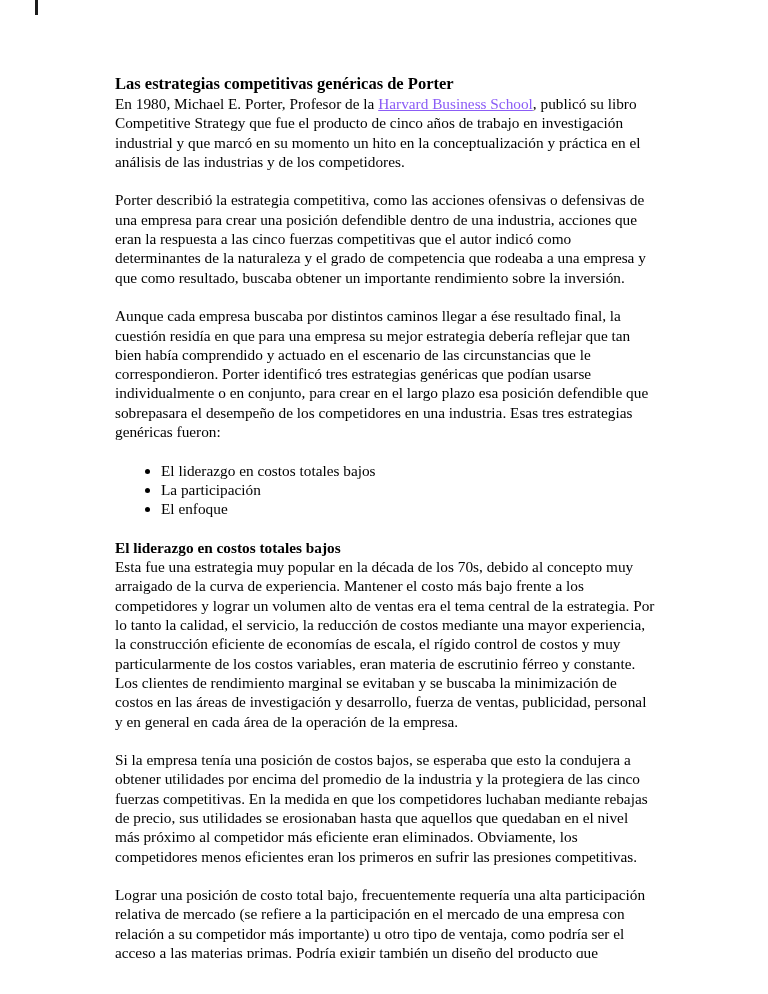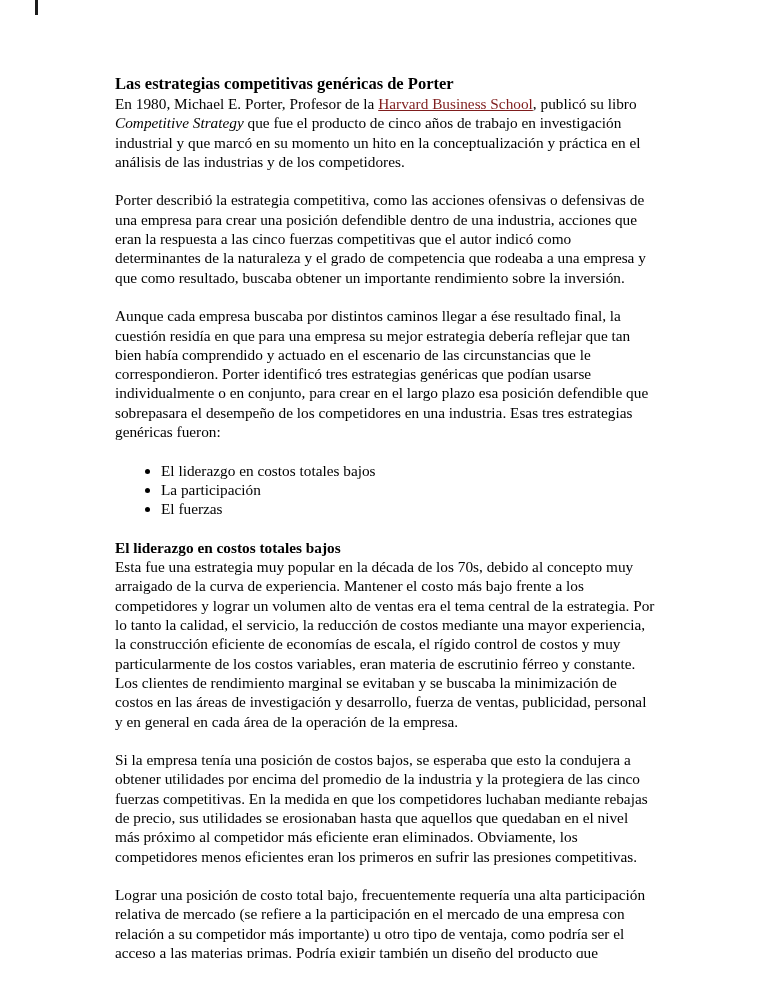--- a/index.html
+++ b/index.html
@@ -50,41 +50,40 @@
   }
   .content ul.bullets {
     margin: 0 0 19.3px 0;
     padding-left: 46px;
     list-style: disc outside;
   }
   .content ul.bullets li {
     line-height: 19.3px;
   }
   .doclink {
-    color: #7f1d1d;
+    color: #8b5cf6;
     text-decoration: underline;
     cursor: pointer;
   }
   .italic {
-    font-style: italic;
   }
 </style>
 </head>
 <body>
 
 <div class="page">
   <div class="corner-mark"></div>
   <div class="content" id="doc-content">
       <h1 class="title">Las estrategias competitivas genéricas de Porter</h1>
       <p><span>En 1980, Michael E. Porter, Profesor de la </span><span class="doclink">Harvard Business School</span><span>, publicó su libro </span><span class="italic">Competitive Strategy</span><span> que fue el producto de cinco años de trabajo en investigación industrial y que marcó en su momento un hito en la conceptualización y práctica en el análisis de las industrias y de los competidores.</span></p>
       <p><span>Porter describió la estrategia competitiva, como las acciones ofensivas o defensivas de una empresa para crear una posición defendible dentro de una industria, acciones que eran la respuesta a las cinco fuerzas competitivas que el autor indicó como determinantes de la naturaleza y el grado de competencia que rodeaba a una empresa y que como resultado, buscaba obtener un importante rendimiento sobre la inversión.</span></p>
       <p><span>Aunque cada empresa buscaba por distintos caminos llegar a ése resultado final, la cuestión residía en que para una empresa su mejor estrategia debería reflejar que tan bien había comprendido y actuado en el escenario de las circunstancias que le correspondieron. Porter identificó tres estrategias genéricas que podían usarse individualmente o en conjunto, para crear en el largo plazo esa posición defendible que sobrepasara el desempeño de los competidores en una industria. Esas tres estrategias genéricas fueron:</span></p>
       <ul class="bullets">
         <li>El liderazgo en costos totales bajos</li>
         <li>La participación</li>
-        <li>El fuerzas</li>
+        <li>El enfoque</li>
       </ul>
       <h2 class="subheading">El liderazgo en costos totales bajos</h2>
       <p><span>Esta fue una estrategia muy popular en la década de los 70s, debido al concepto muy arraigado de la curva de experiencia. Mantener el costo más bajo frente a los competidores y lograr un volumen alto de ventas era el tema central de la estrategia. Por lo tanto la calidad, el servicio, la reducción de costos mediante una mayor experiencia, la construcción eficiente de economías de escala, el rígido control de costos y muy particularmente de los costos variables, eran materia de escrutinio férreo y constante. Los clientes de rendimiento marginal se evitaban y se buscaba la minimización de costos en las áreas de investigación y desarrollo, fuerza de ventas, publicidad, personal y en general en cada área de la operación de la empresa.</span></p>
       <p><span>Si la empresa tenía una posición de costos bajos, se esperaba que esto la condujera a obtener utilidades por encima del promedio de la industria y la protegiera de las cinco fuerzas competitivas. En la medida en que los competidores luchaban mediante rebajas de precio, sus utilidades se erosionaban hasta que aquellos que quedaban en el nivel más próximo al competidor más eficiente eran eliminados. Obviamente, los competidores menos eficientes eran los primeros en sufrir las presiones competitivas.</span></p>
       <p><span>Lograr una posición de costo total bajo, frecuentemente requería una alta participación relativa de mercado (se refiere a la participación en el mercado de una empresa con relación a su competidor más importante) u otro tipo de ventaja, como podría ser el acceso a las materias primas. Podría exigir también un diseño del producto que facilitara su fabricación, mantener una amplia línea de productos relacionados para distribuir entre ellos el costo, así como servir a los segmentos más grandes de clientes para asegurar volumen de ventas. Como contraprestación, implementar una estrategia de costo bajo podría implicar grandes inversiones de</span></p>
     </div>
 </div>
 
 </body></html>

